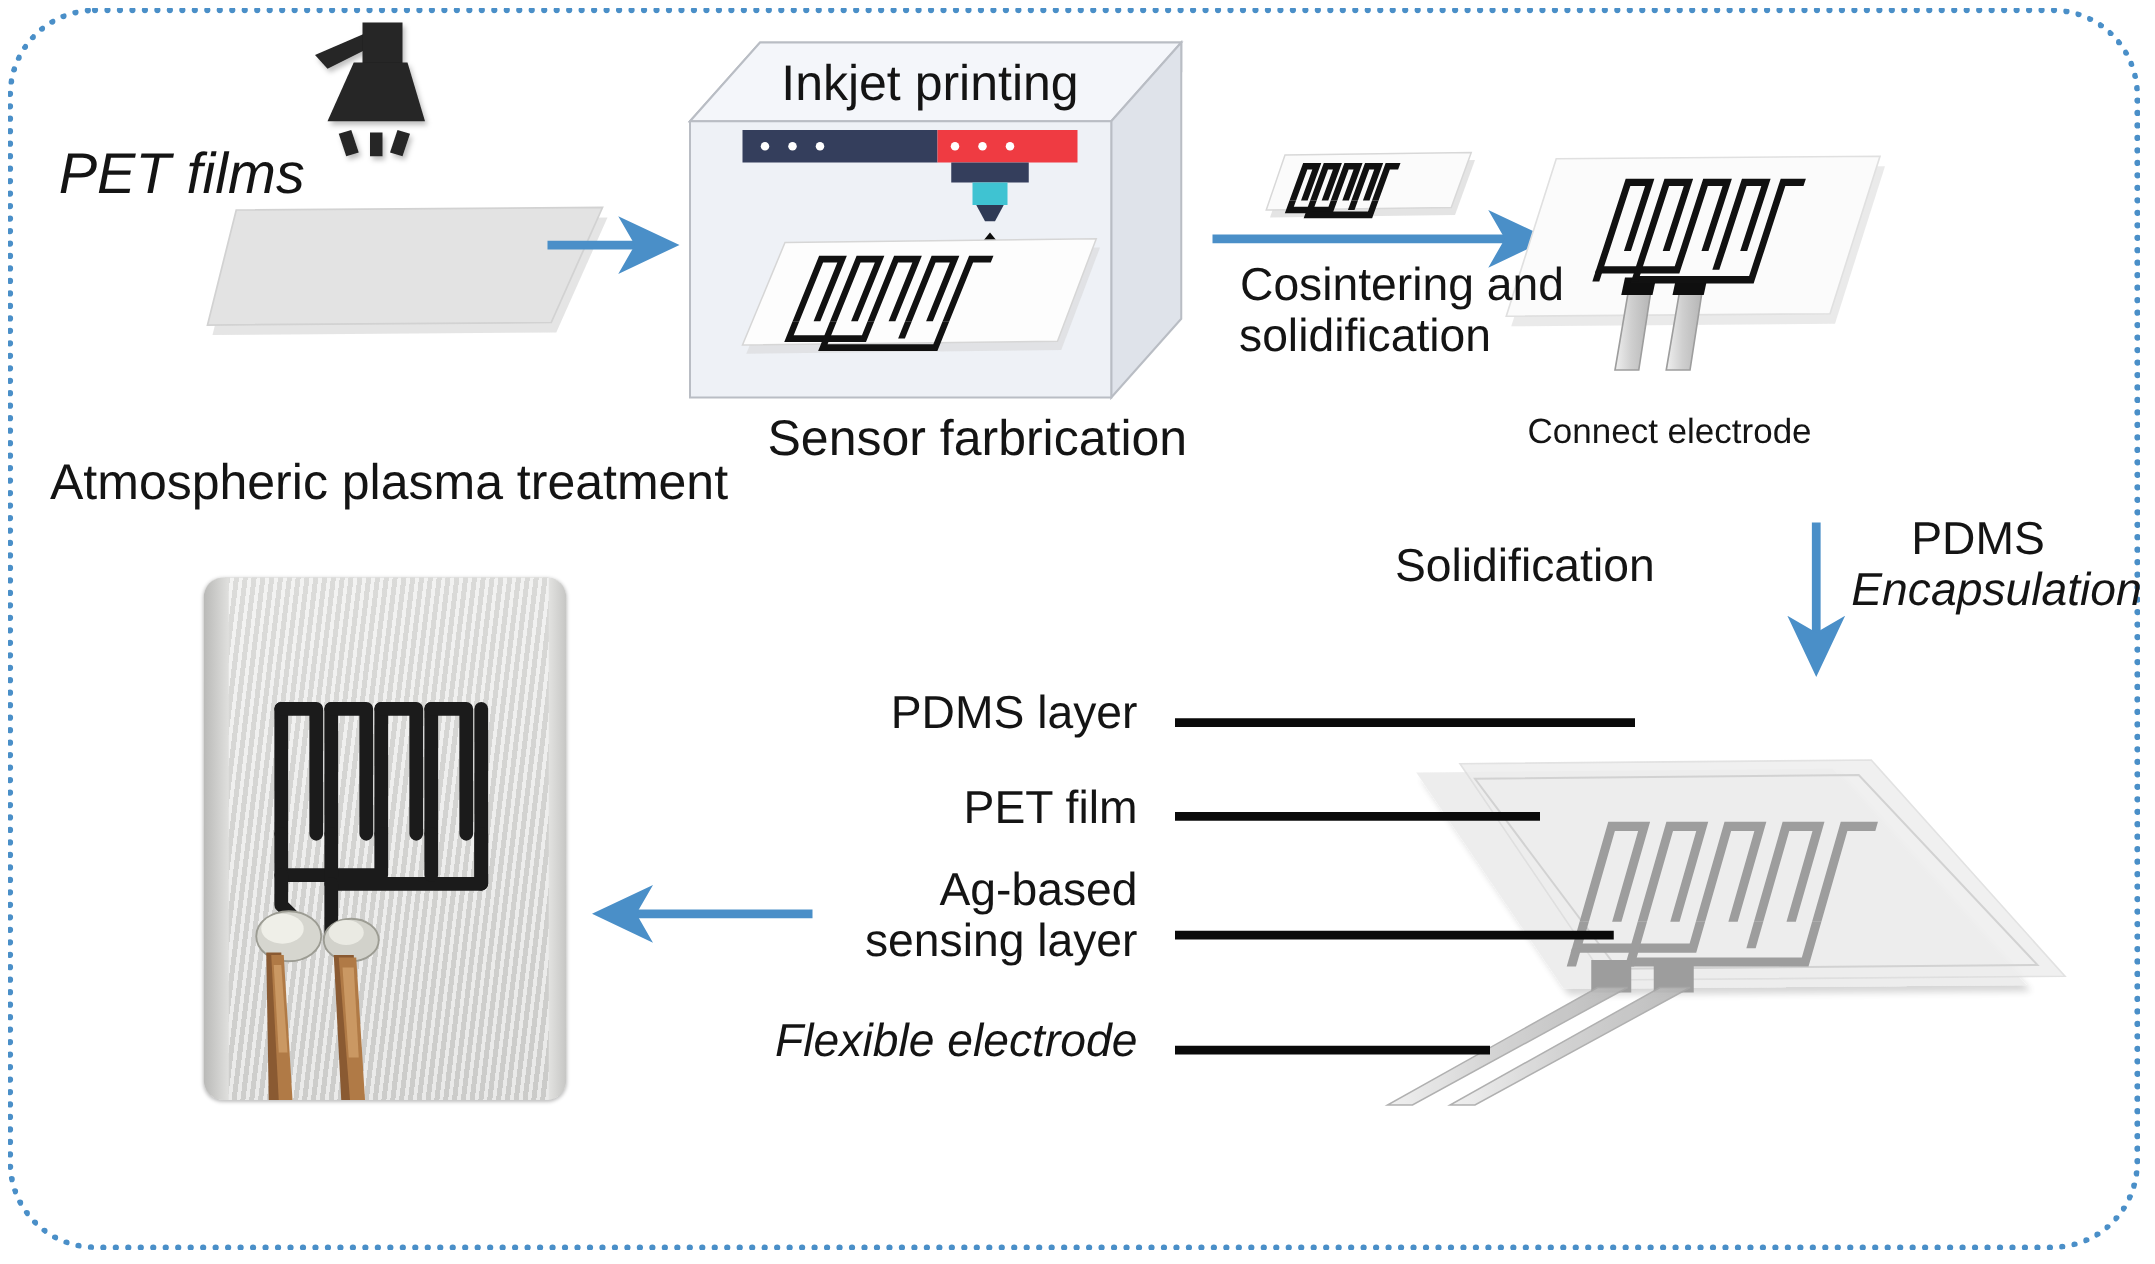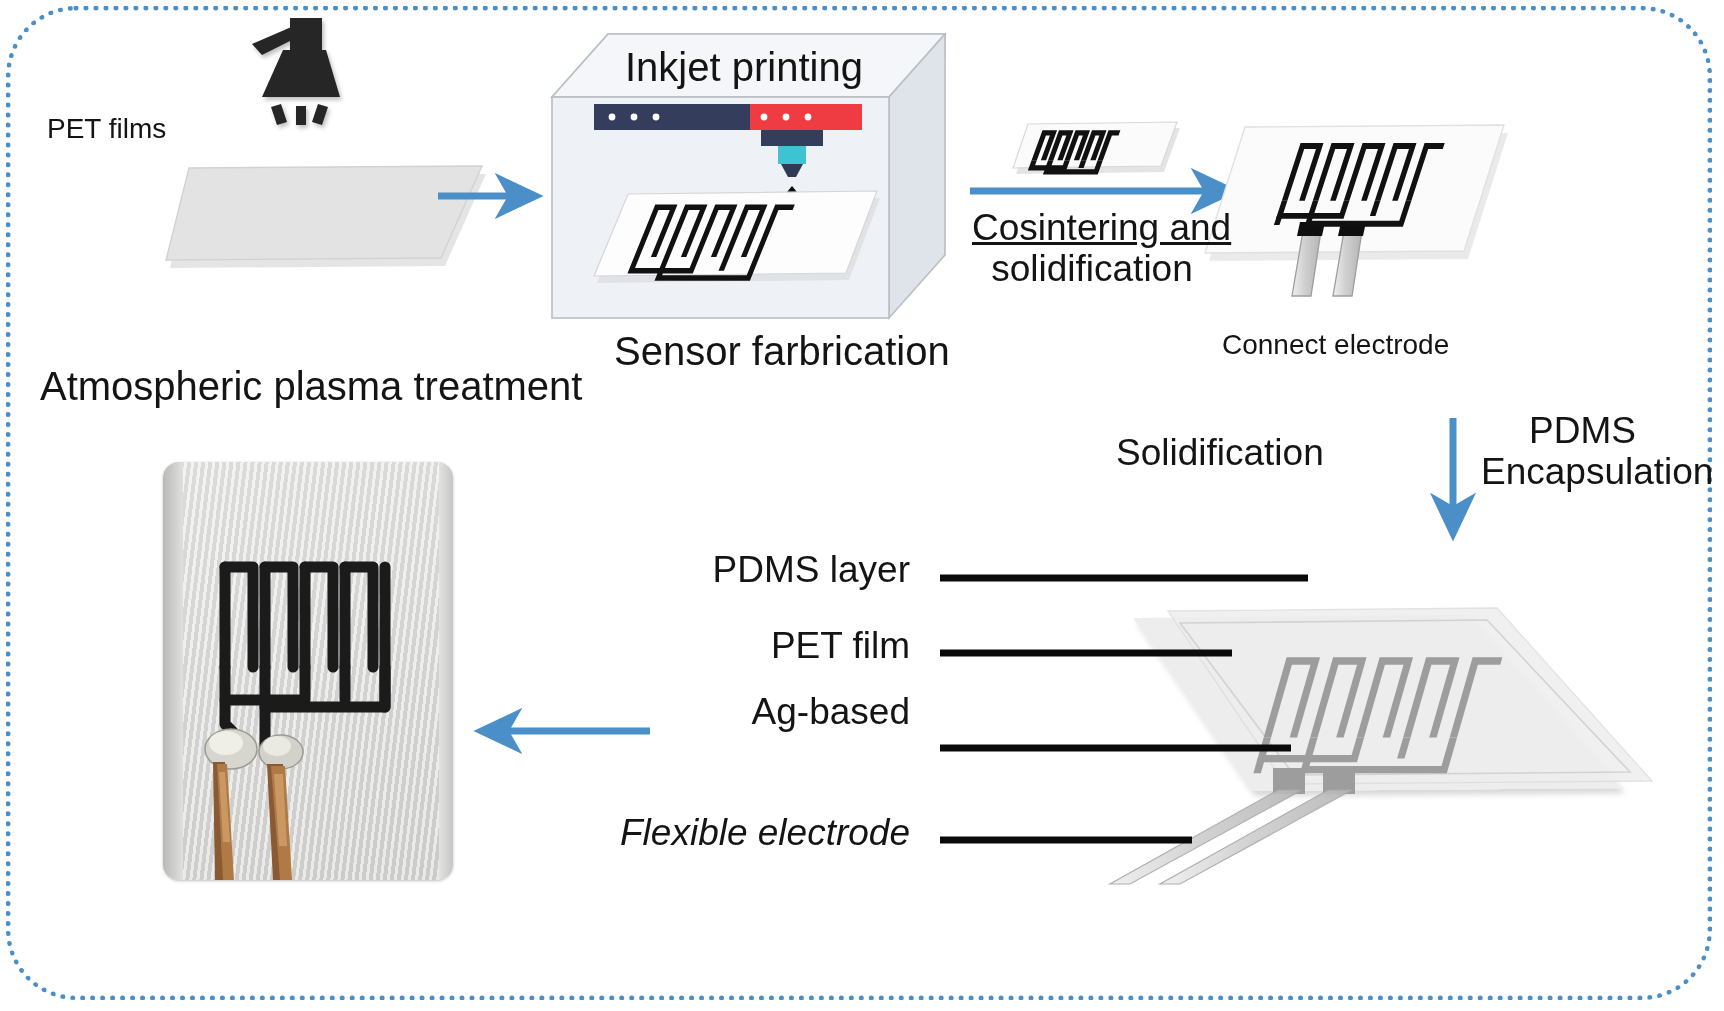--- a/index.html
+++ b/index.html
@@ -246,39 +246,40 @@
         <path d="M50,300 L62,300 L70,418 L52,418 Z" fill="#8a5a32"></path>
         <path d="M54,302 L64,302 L71,418 L60,418 Z" fill="#b07a46"></path>
         <path d="M56,310 L62,310 L67,380 L60,380 Z" fill="#d1a06a" opacity=".8"></path>
         <path d="M104,302 L120,302 L128,418 L110,418 Z" fill="#8a5a32"></path>
         <path d="M108,304 L122,304 L129,418 L117,418 Z" fill="#b07a46"></path>
         <path d="M111,312 L120,312 L124,384 L116,384 Z" fill="#d1a06a" opacity=".8"></path>
       </g>
     </svg>
   </div>
 
-  <div class="lbl" style="left:47px;top:113px;font-size:28px;">PET films</div>
+  <div class="lbl" style="left:47px;top:113px;font-size:46px;font-style:italic;">PET films</div>
 
   <div class="lbl" style="left:40px;top:327px;font-size:40px;margin-top:37px;">Atmospheric plasma treatment</div>
 
   <div class="lbl" style="left:625px;top:45px;font-size:40px;">Inkjet printing</div>
 
   <div class="lbl" style="left:614px;top:329px;font-size:40px;">Sensor farbrication</div>
 
-  <div class="lbl c" style="left:972px;top:207px;width:240px;font-size:37px;text-decoration:underline;">Cosintering and</div>
+  <div class="lbl c" style="left:992px;top:207px;width:240px;font-size:37px;">Cosintering and</div>
   <div class="lbl c" style="left:972px;top:248px;width:240px;font-size:37px;">solidification</div>
 
   <div class="lbl" style="left:1222px;top:329px;font-size:28px;text-align:center;">Connect electrode</div>
 
   <div class="lbl" style="left:1116px;top:432px;font-size:37px;">Solidification</div>
 
   <div class="lbl" style="left:1481px;top:410px;font-size:37px;margin-left:48px;">PDMS</div>
-  <div class="lbl" style="left:1481px;top:451px;font-size:37px;">Encapsulation</div>
+  <div class="lbl" style="left:1481px;top:451px;font-size:37px;font-style:italic;">Encapsulation</div>
 
   <div class="lbl r" style="left:600px;top:549px;width:310px;font-size:37px;">PDMS layer</div>
 
   <div class="lbl r" style="left:600px;top:625px;width:310px;font-size:37px;">PET film</div>
 
   <div class="lbl r" style="left:600px;top:691px;width:310px;font-size:37px;">Ag-based</div>
+  <div class="lbl r" style="left:600px;top:732px;width:310px;font-size:37px;">sensing layer</div>
 
   <div class="lbl r" style="left:560px;top:812px;width:350px;font-size:37px;font-style:italic;">Flexible electrode</div>
 
 </div>
 
 </body></html>

